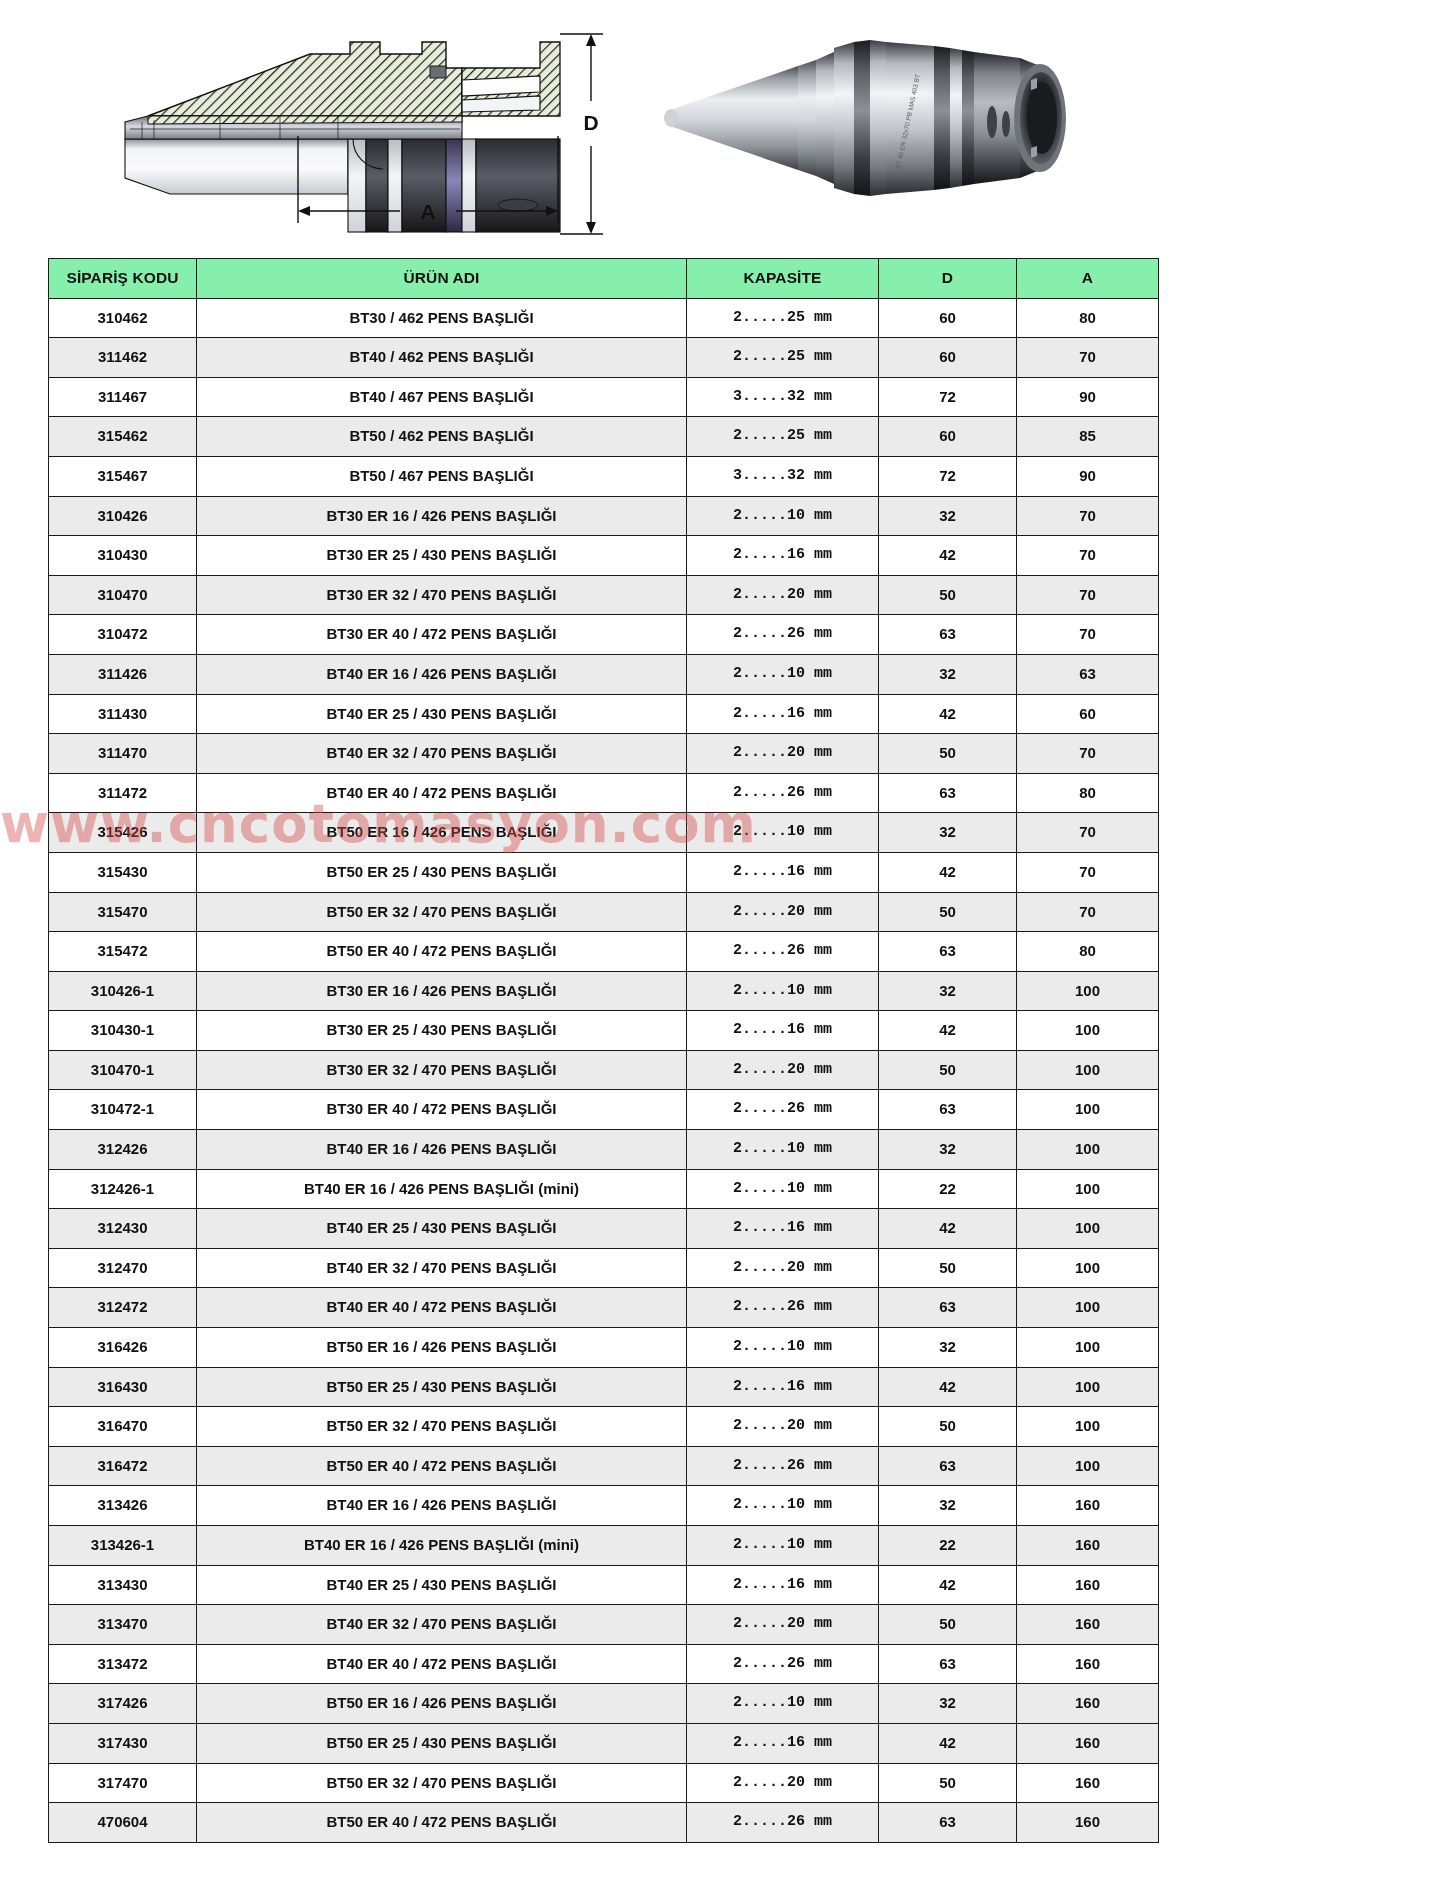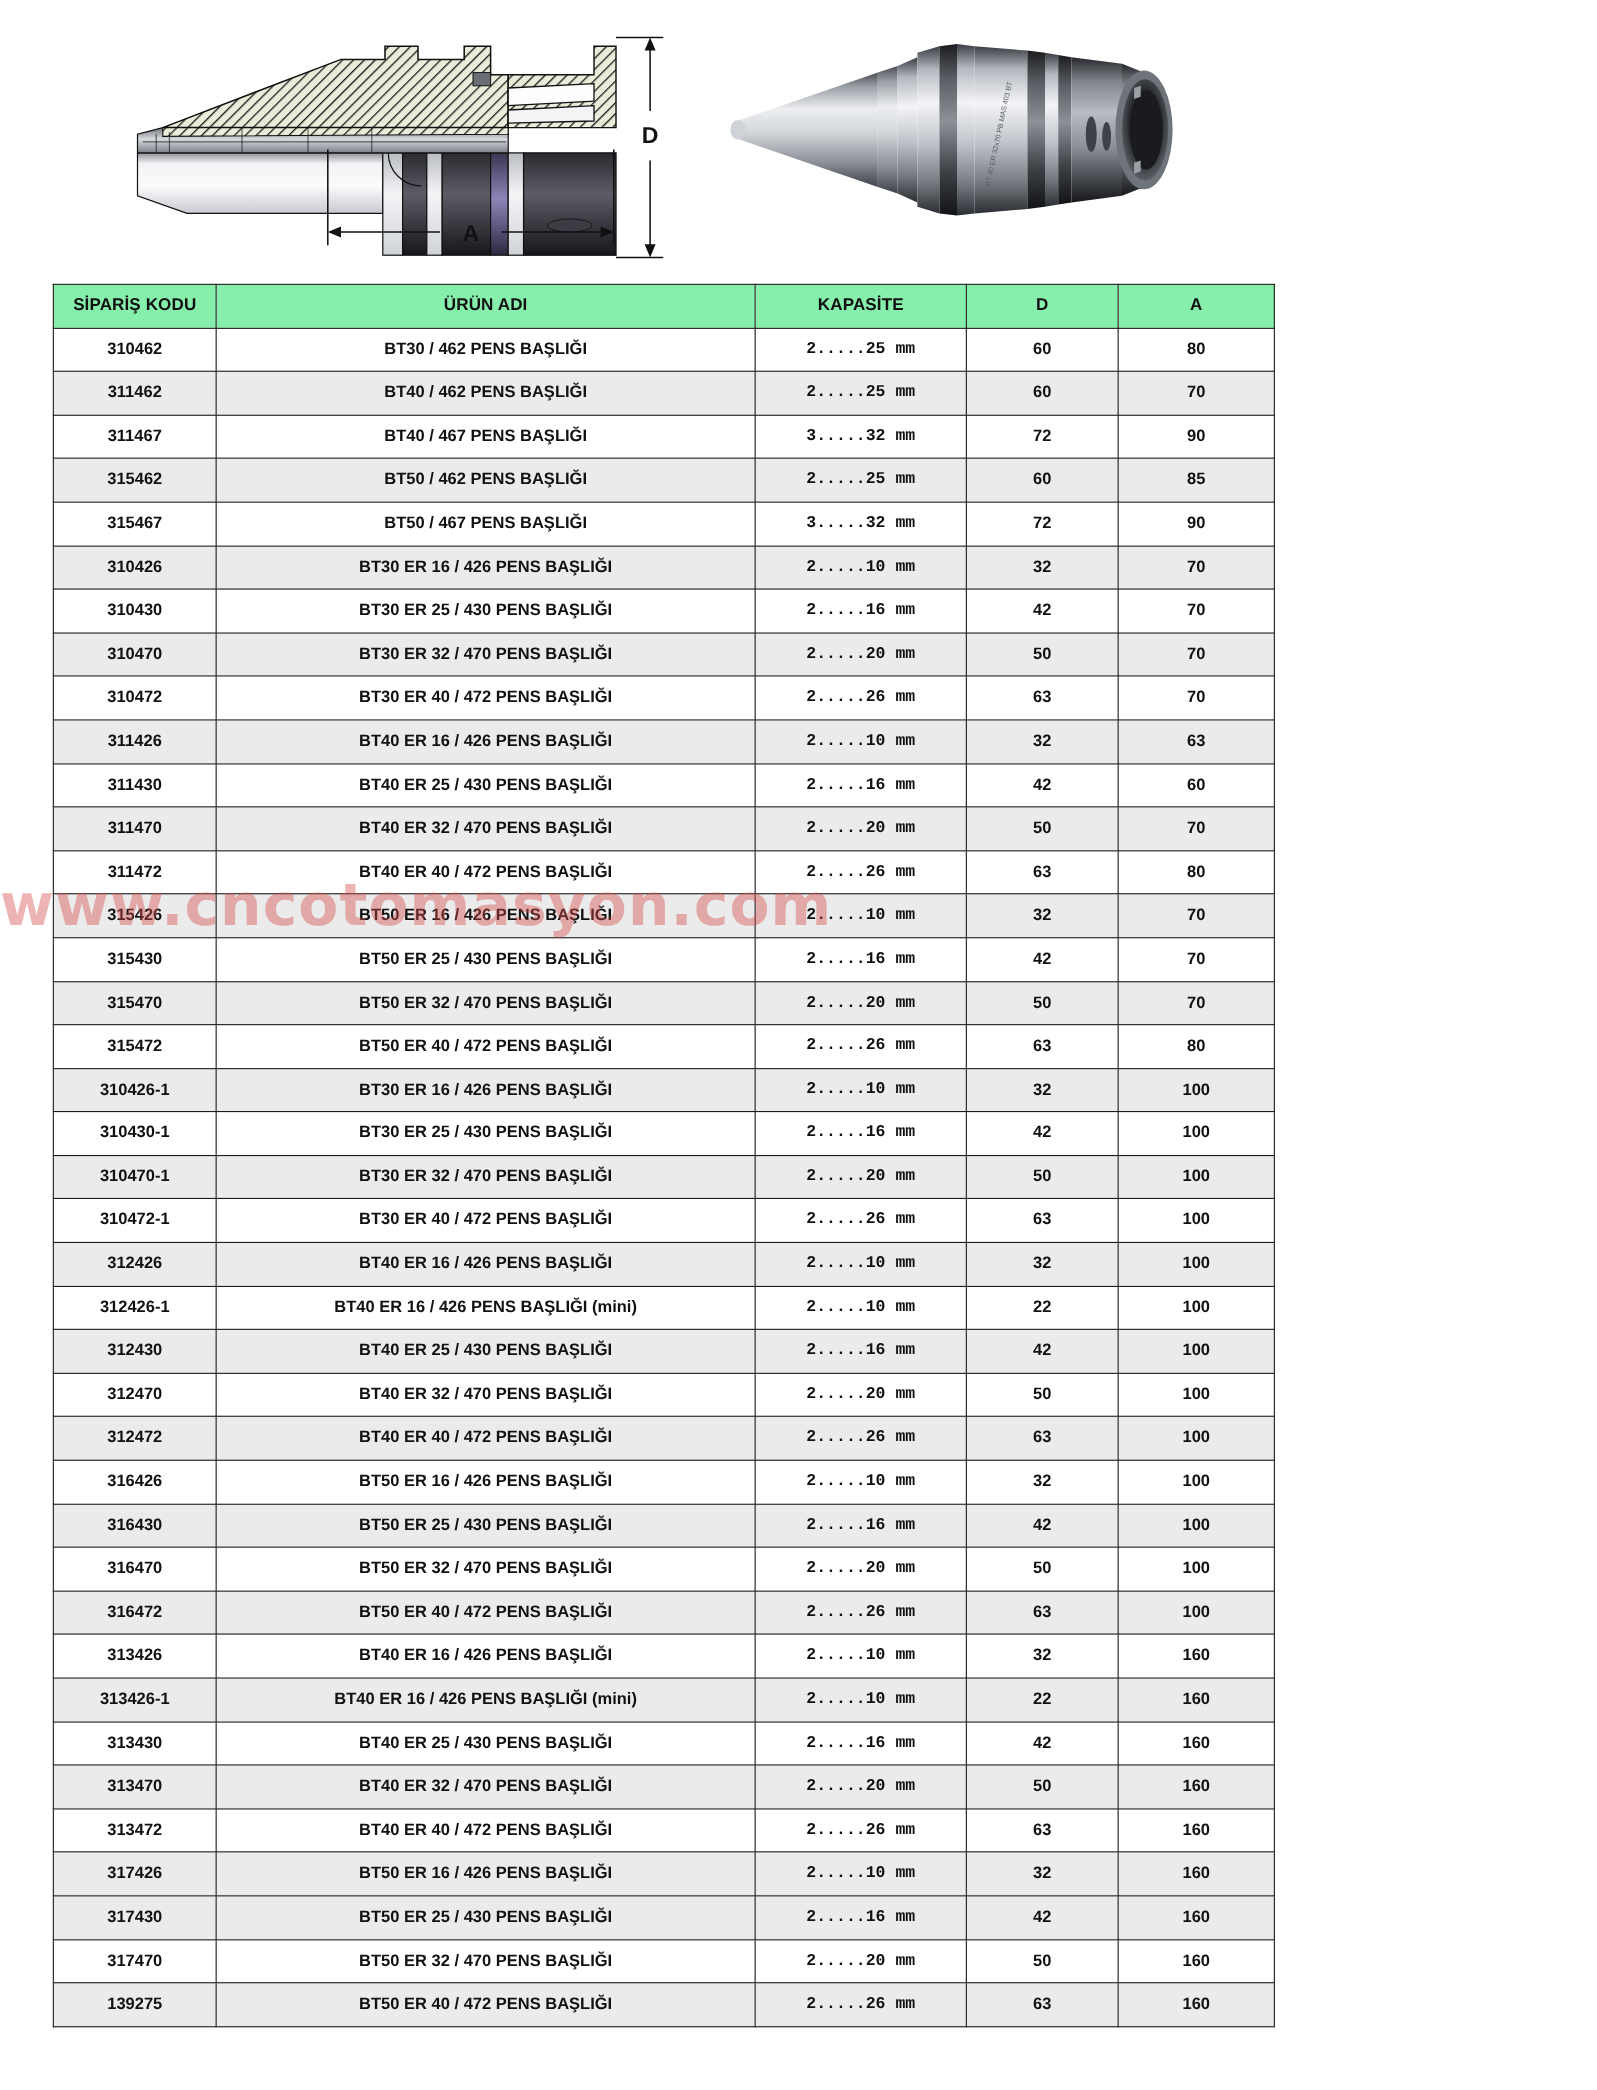--- a/index.html
+++ b/index.html
@@ -551,21 +551,21 @@
           <td class="dim-a">160</td>
         </tr>
         <tr>
           <td class="code">317470</td>
           <td class="name">BT50 ER 32 / 470 PENS BAŞLIĞI</td>
           <td class="cap">2.....20 mm</td>
           <td class="dim-d">50</td>
           <td class="dim-a">160</td>
         </tr>
         <tr class="alt">
-          <td class="code">139275</td>
+          <td class="code">470604</td>
           <td class="name">BT50 ER 40 / 472 PENS BAŞLIĞI</td>
           <td class="cap">2.....26 mm</td>
           <td class="dim-d">63</td>
           <td class="dim-a">160</td>
         </tr>
       </tbody>
   </table>
 </div>
 
 </body></html>

